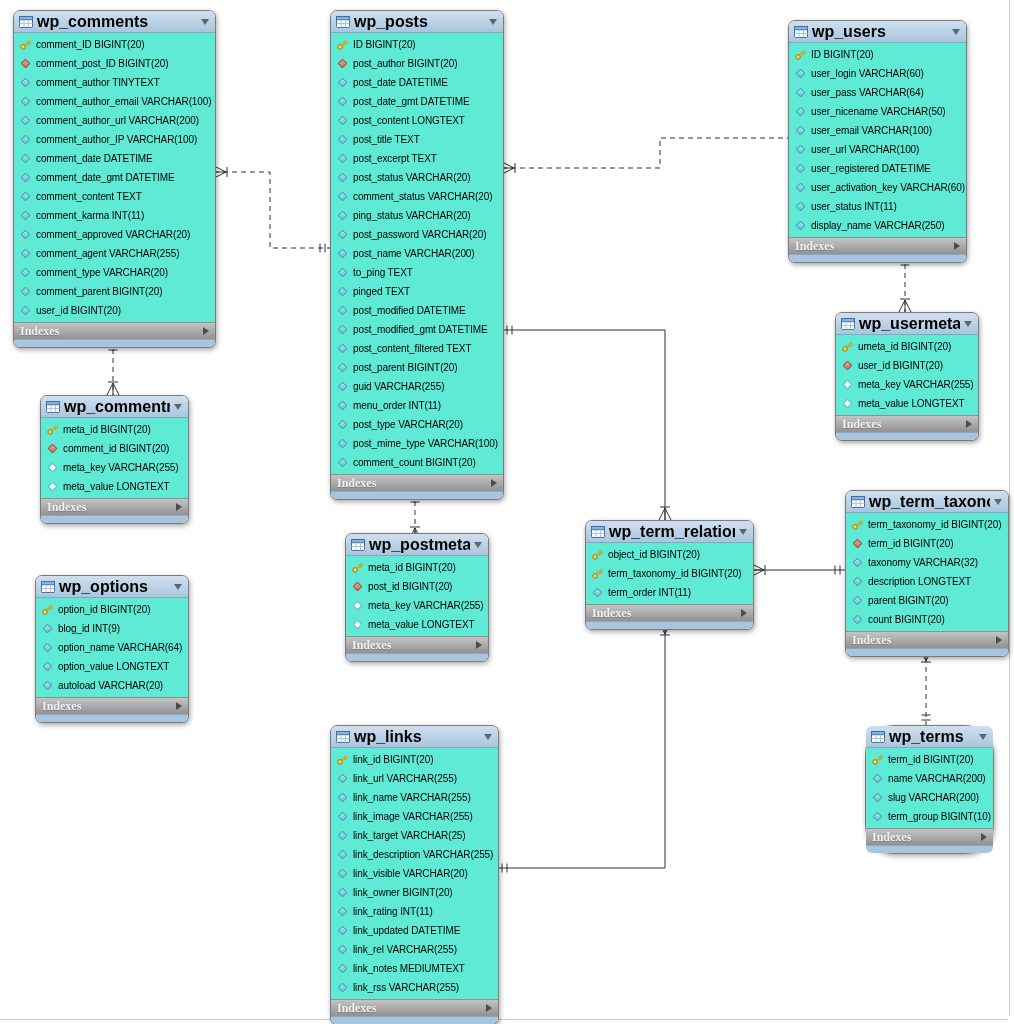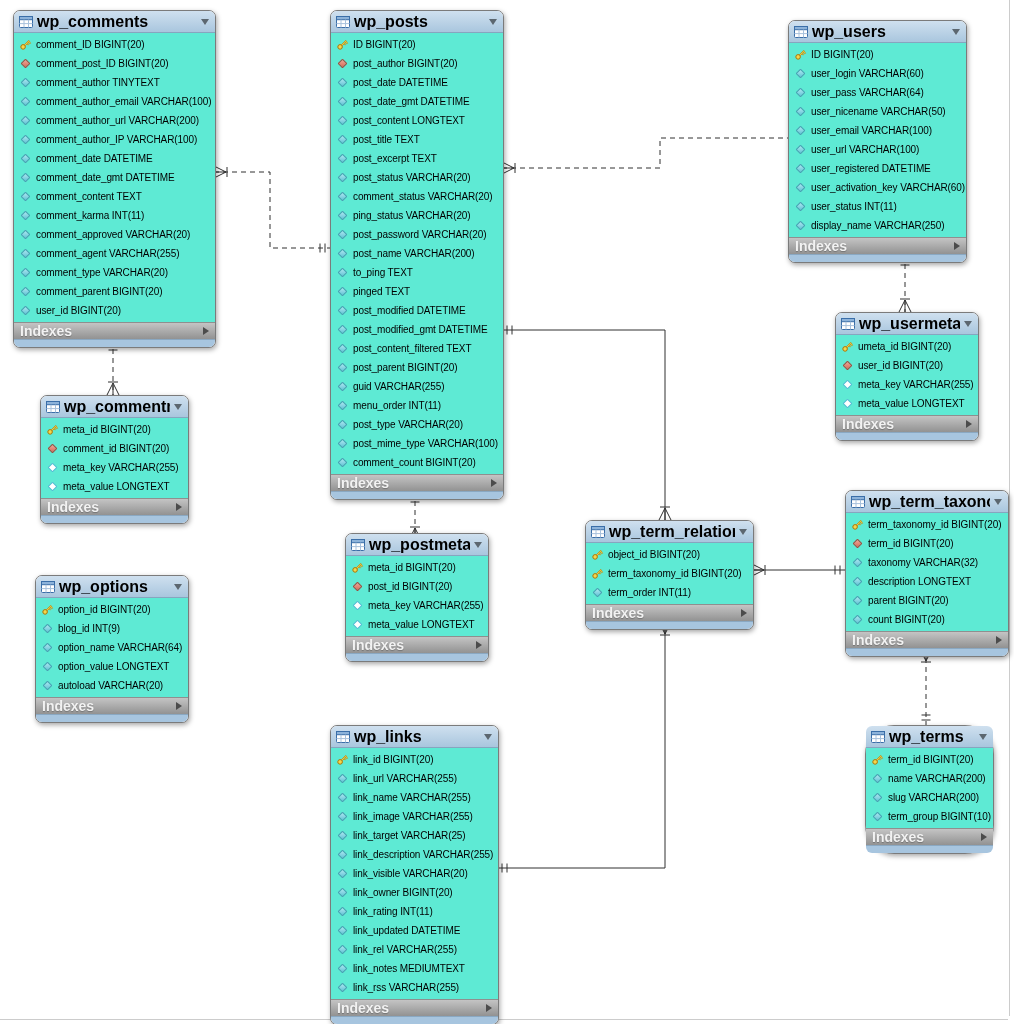--- a/index.html
+++ b/index.html
@@ -41,21 +41,21 @@
   .icon-cell{width:14px;min-width:14px;height:13px;display:flex;align-items:center;justify-content:center;}
   .diamond{width:7px;height:7px;transform:rotate(45deg);box-sizing:border-box;border-radius:1px;}
   .d-col{background:linear-gradient(135deg,#aee6f0,#64c3d6);border:1px solid #4b9fb3;}
   .d-colo{background:#fff;border:1px solid #54bdd3;}
   .d-fk{background:linear-gradient(135deg,#f0a698,#d96a58);border:1px solid #a04a3d;}
   .indexes-bar{
     height:16px;display:flex;align-items:center;justify-content:space-between;
     padding:0 6px;background:linear-gradient(#c4c4c4,#929292);
     border-top:1px solid #8f8f8f;
   }
-  .indexes-label{font-size:14px;font-weight:bold;color:#f2f2f2;text-shadow:0 1px 1px rgba(0,0,0,0.25);}
+  .indexes-label{font-size:12px;font-weight:bold;color:#f2f2f2;text-shadow:0 1px 1px rgba(0,0,0,0.25);font-family:Liberation Serif, serif;}
   .indexes-arrow{
     width:0;height:0;border-top:4.5px solid transparent;
     border-bottom:4.5px solid transparent;border-left:6.5px solid #4c4c4c;
   }
   .table-footer{
     height:7px;background:#a7c5df;border-top:1px solid #8aa8c2;
     border-radius:0 0 6px 6px;
   }
   .canvas-edge-right{position:absolute;top:0;right:4px;width:1px;height:1016px;background:#cccccc;z-index:1;}
   .canvas-edge-bottom{position:absolute;left:0;bottom:4px;width:1008px;height:1px;background:#cccccc;z-index:1;}

